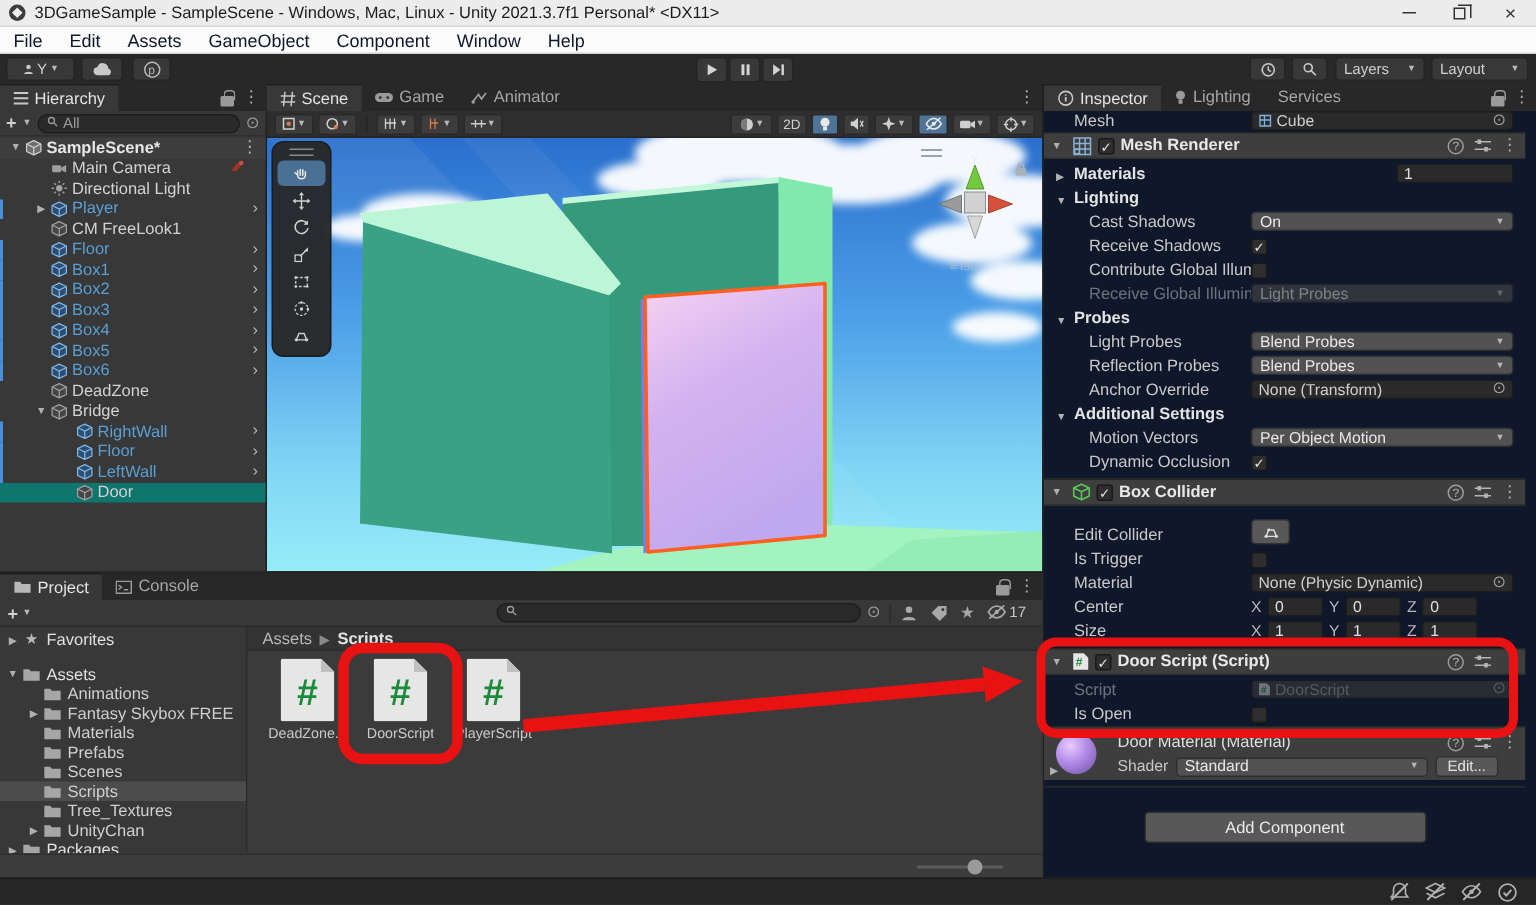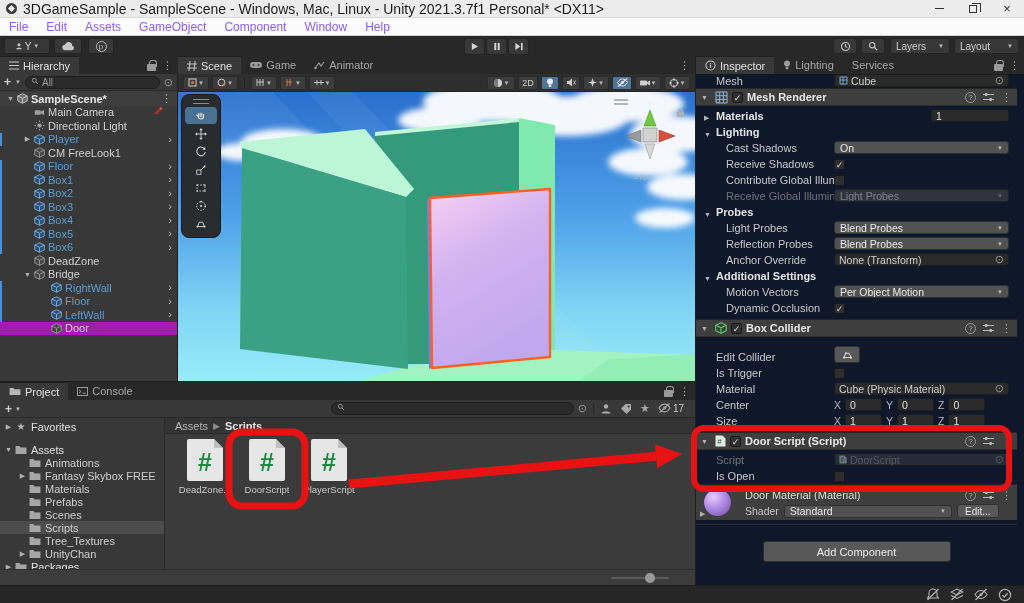--- a/index.html
+++ b/index.html
@@ -3,31 +3,31 @@
 <meta charset="utf-8">
 <style>
   *{box-sizing:border-box;margin:0;padding:0;font-family:"Liberation Sans",sans-serif;-webkit-font-smoothing:antialiased}
   body{width:1024px;height:603px;overflow:hidden;background:#222}
   .app{position:relative;width:1024px;height:603px;background:#383838;overflow:hidden}
 
   
   .titlebar{position:absolute;left:0;top:0;width:1024px;height:18px;background:#ececec;display:flex;align-items:center;border-bottom:1px solid #d8d8d8}
   .u-logo{width:11px;height:11px;border-radius:50%;background:#3c3c3c;margin:0 6px 0 6px;position:relative}
   .u-logo::after{content:"";position:absolute;left:3px;top:3px;width:5px;height:5px;background:#ececec;transform:rotate(45deg)}
-  .title-text{font-size:14px;color:#1c1c1c}
+  .title-text{font-size:11px;color:#1c1c1c}
   .win-ctrls{margin-left:auto;display:flex;align-items:center;height:100%}
   .wbtn{width:34px;height:100%;display:flex;align-items:center;justify-content:center;color:#333}
   .min-glyph{width:9px;height:1px;background:#333}
   .restore-glyph{width:8px;height:8px;border:1px solid #333;position:relative;background:#ececec}
   .restore-glyph::before{content:"";position:absolute;left:2px;top:-3px;width:8px;height:8px;border:1px solid #333;border-bottom:none;border-left:none}
   .close-glyph{font-size:13px;line-height:13px}
 
   
   .menubar{position:absolute;left:0;top:18px;width:1024px;height:18px;background:#fbfbfb;display:flex;align-items:center;border-bottom:1px solid #d4d4d4}
-  .menu-item{font-size:12px;color:#8b5cf6;padding:0 9px;height:100%;display:flex;align-items:center}
+  .menu-item{font-size:12px;color:#0f172a;padding:0 9px;height:100%;display:flex;align-items:center}
 
   
   .toolbar{position:absolute;left:0;top:36px;width:1024px;height:20px;background:#282828}
   .tbtn{position:absolute;top:2px;height:16px;background:#383838;border:1px solid #242424;border-radius:3px;display:flex;align-items:center;justify-content:center;gap:2px;color:#cfcfcf;font-size:10px}
   .caret{font-size:6px;color:#b8b8b8}
   .pcircle{width:11px;height:11px;border:1px solid #b8b8b8;border-radius:50%;font-size:8px;line-height:10px;text-align:center;color:#b8b8b8}
 
   
   .tabstrip{position:absolute;background:#282828;display:flex;align-items:flex-end;height:18px}
   .tab{height:18px;display:flex;align-items:center;gap:4px;padding:0 9px;font-size:11px;color:#a6a6a6;background:transparent}
@@ -41,21 +41,21 @@
   .mag{width:8px;height:8px;flex:none}
   .pick{color:#9a9a9a;font-size:11px;line-height:11px}
 
   
   .hier{position:absolute;left:0;top:56px;width:178px;height:325px;background:#383838;border-right:1px solid #1f1f1f}
   .hier .tabstrip{left:0;top:0;width:178px}
   .hier-toolbar{position:absolute;left:0;top:18px;width:100%;height:17px;background:#383838;border-bottom:1px solid #2e2e2e;display:flex;align-items:center;gap:4px;padding:0 4px}
   .plus{color:#cfcfcf;font-size:12px;font-weight:bold}
   .h-list{position:absolute;left:0;top:36px;width:100%}
   .h-row{position:relative;display:flex;align-items:center;height:13.5px;font-size:11px;color:#d2d2d2;white-space:nowrap}
-  .h-row.sel{background:#a21caf}
+  .h-row.sel{background:#0f766e}
   .h-row.scene-row{background:#3e3e3e}
   .h-row .fold{width:11px;text-align:center;font-size:7px;color:#b0b0b0;flex:none}
   .h-row .h-icon{width:13px;height:11px;flex:none;display:flex;align-items:center;justify-content:center;margin-right:2px}
   .h-row .h-label{overflow:hidden;text-overflow:ellipsis}
   .h-row .h-label.blue{color:#5a9fd4}
   .h-row .h-label.bold{font-weight:bold;color:#e6e6e6}
   .h-row .mod-bar{position:absolute;left:0;top:0;width:2px;height:100%;background:#4a90d9}
   .h-row .right-glyph{position:absolute;right:5px;color:#b8b8b8;font-size:11px;line-height:11px}
   .h-row .badge{position:absolute;right:14px}
 
@@ -880,21 +880,21 @@
               </svg>
           </span>
         </div>
         <div class="irow top">
           <span class="lbl">Is Trigger</span>
           <span class="cb"></span>
         </div>
         <div class="irow top">
           <span class="lbl">Material</span>
           <span class="obj">
-              <span>Cube (Physic Material)</span>
+              <span>None (Physic Dynamic)</span>
               <span class="pick">⊙</span>
             </span>
         </div>
         <div class="irow top">
           <span class="lbl">Center</span>
           <span class="xyz">
             <span class="ax">X</span>
               <span class="mini">0</span>
             <span class="ax">Y</span>
               <span class="mini">0</span>

